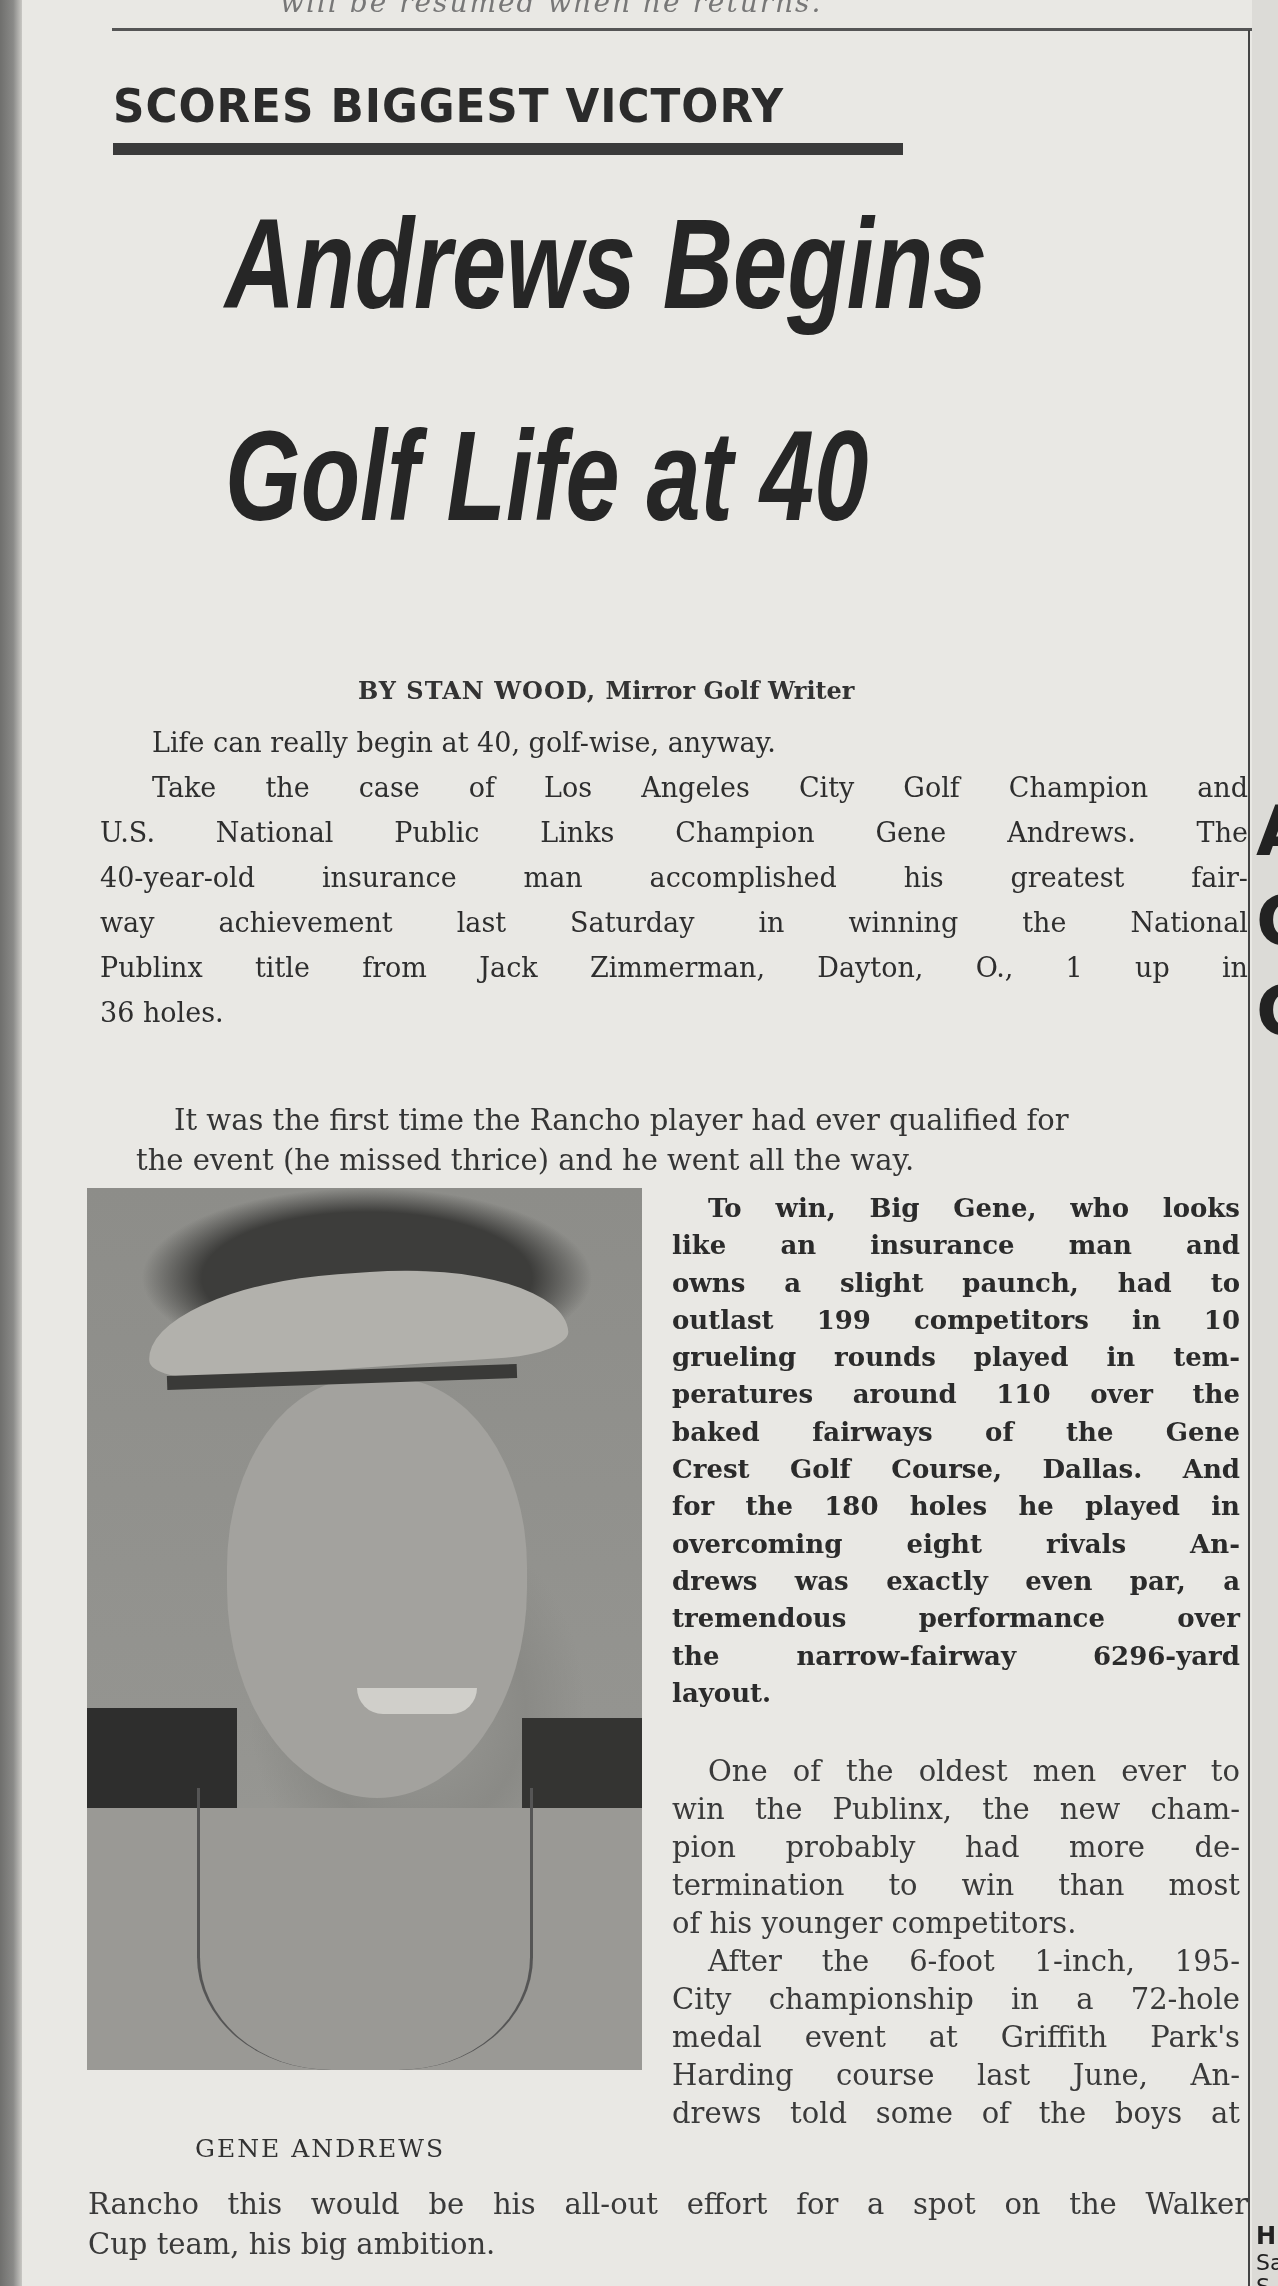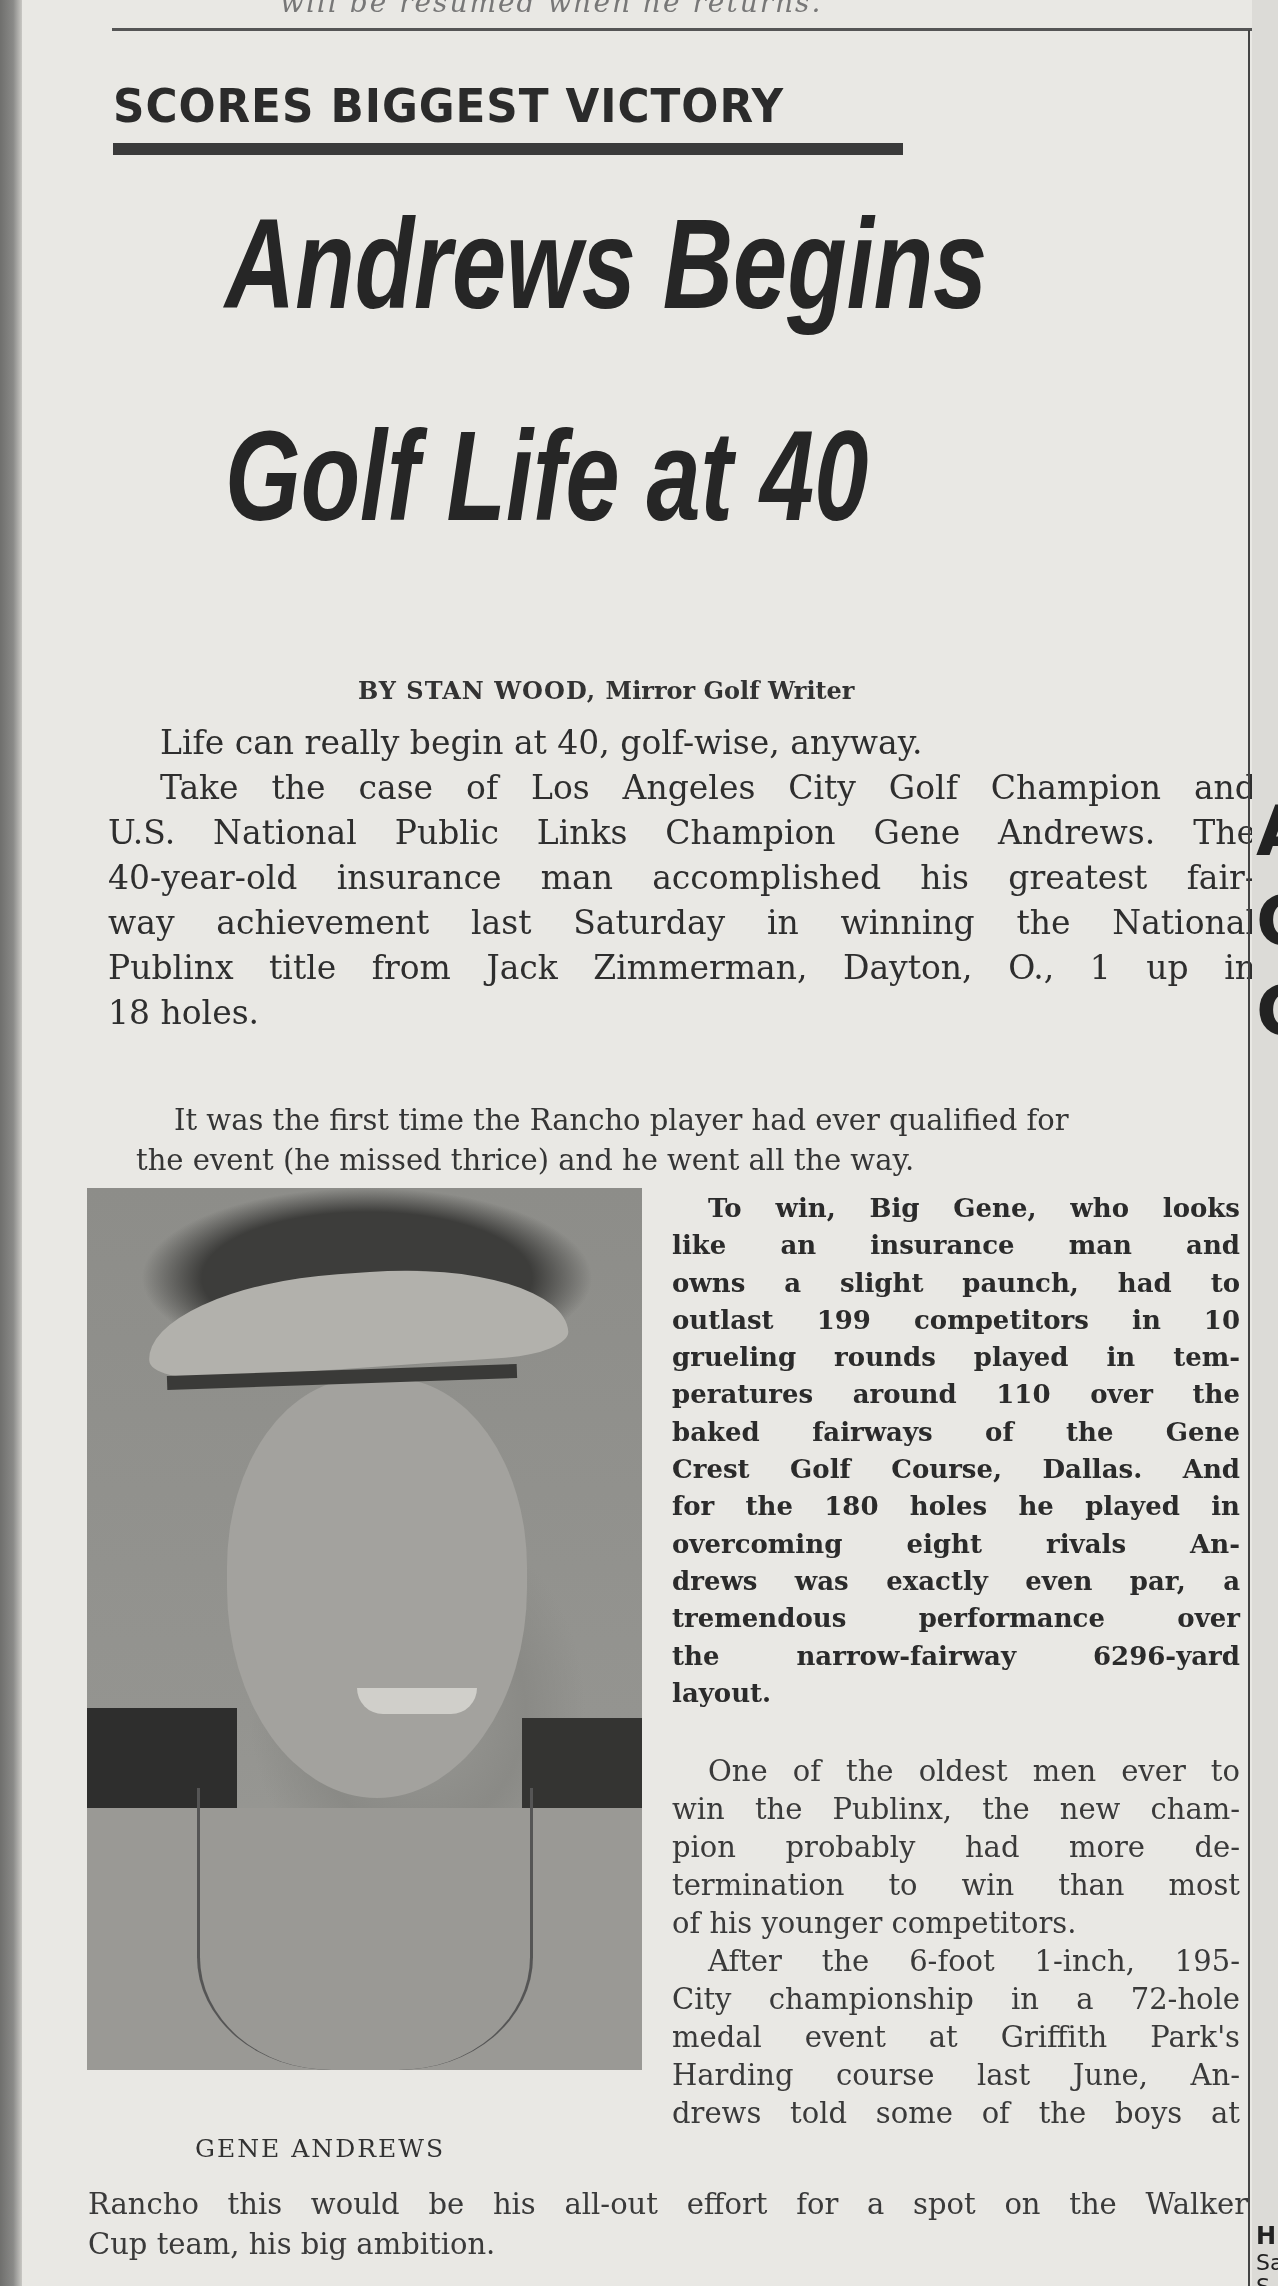--- a/index.html
+++ b/index.html
@@ -25,21 +25,21 @@
   .headline { position:absolute; left:225px; font-family:"Liberation Sans",sans-serif; font-weight:bold;
     font-style:italic; color:#262626; white-space:nowrap; transform-origin:left; }
   .h1 { top:190px; font-size:128px; transform:scaleX(0.76); }
   .h2 { top:402px; font-size:128px; transform:scaleX(0.76); }
 
   .byline { position:absolute; left:358px; top:676px; font-family:"DejaVu Serif",serif; font-weight:bold;
     font-size:24px; color:#333; letter-spacing:1px; white-space:nowrap; }
   .byline .role { font-size:24px; letter-spacing:0; }
 
   .para { position:absolute; font-family:"DejaVu Serif",serif; color:#2e2e2e; }
-  .wide { left:108px; width:1148px; font-size:33px; line-height:45px; text-align:justify; }
+  .wide { left:100px; width:1148px; font-size:27px; line-height:45px; text-align:justify; }
   .wide .ln { display:block; white-space:nowrap; text-align-last:justify; text-align:justify; }
   .sm { left:100px; width:1148px; font-size:29px; line-height:40px; color:#353535; }
   .sm .ln { display:block; white-space:nowrap; }
 
   .photo { position:absolute; left:87px; top:1188px; width:555px; height:882px;
     background:
       radial-gradient(ellipse 240px 280px at 330px 520px, #9a9a96 0, #8a8a86 45%, transparent 70%),
       radial-gradient(ellipse 300px 120px at 280px 90px, #3d3d3b 0, #3d3d3b 55%, transparent 75%),
       linear-gradient(180deg,#8d8d89 0,#949490 60%,#9c9c98 100%);
     overflow:hidden; }
@@ -86,21 +86,21 @@
   <span class="role">Mirror Golf Writer</span>
 </div>
 
 <div class="para wide" style="top:720px;">
   <span class="ln" style="padding-left:52px;text-align-last:left;">Life can really begin at 40, golf-wise, anyway.</span>
   <span class="ln" style="padding-left:52px;">Take the case of Los Angeles City Golf Champion and</span>
   <span class="ln">U.S. National Public Links Champion Gene Andrews. The</span>
   <span class="ln">40-year-old insurance man accomplished his greatest fair-</span>
   <span class="ln">way achievement last Saturday in winning the National</span>
   <span class="ln">Publinx title from Jack Zimmerman, Dayton, O., 1 up in</span>
-  <span class="ln" style="text-align-last:left;">18 holes.</span>
+  <span class="ln" style="text-align-last:left;">36 holes.</span>
 </div>
 
 <div class="para sm" style="top:1100px;margin-left:36px;">
   <span class="ln" style="padding-left:38px;">It was the first time the Rancho player had ever qualified for</span>
   <span class="ln">the event (he missed thrice) and he went all the way.</span>
 </div>
 
 <div class="photo" title="Portrait photo of Gene Andrews wearing a golf visor">
   <div class="shadow-l"></div>
   <div class="shadow-r"></div>

